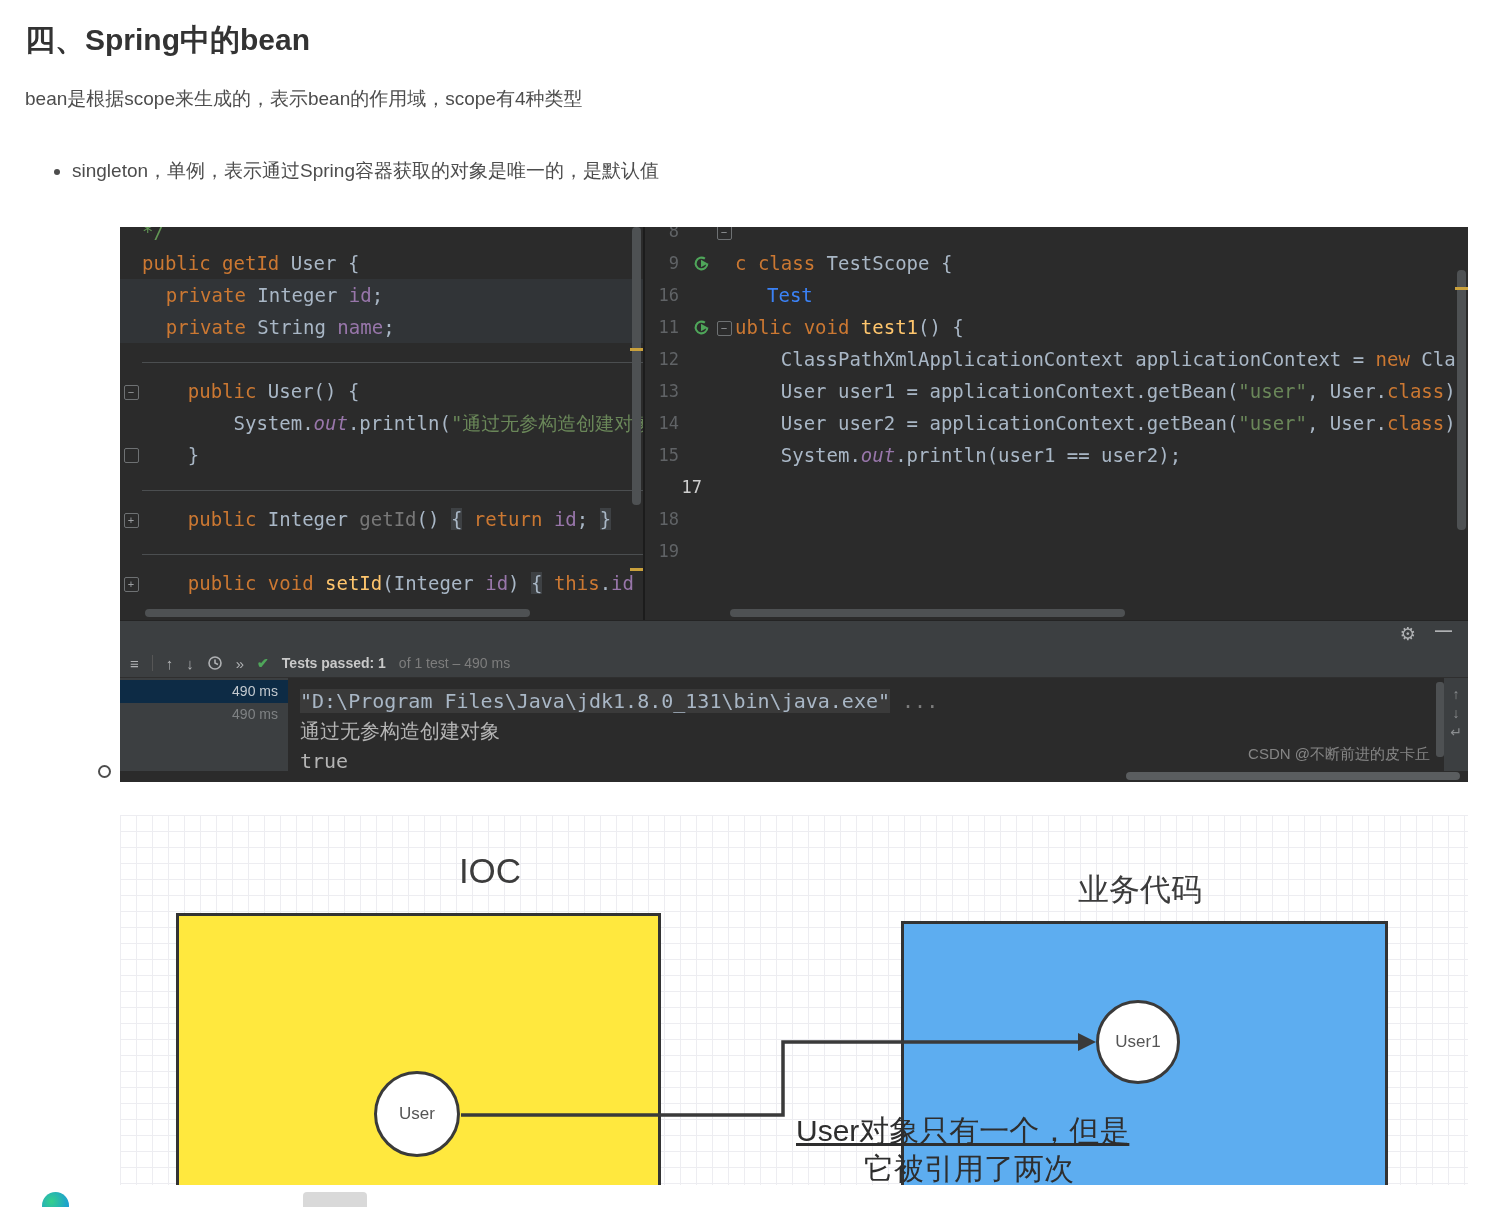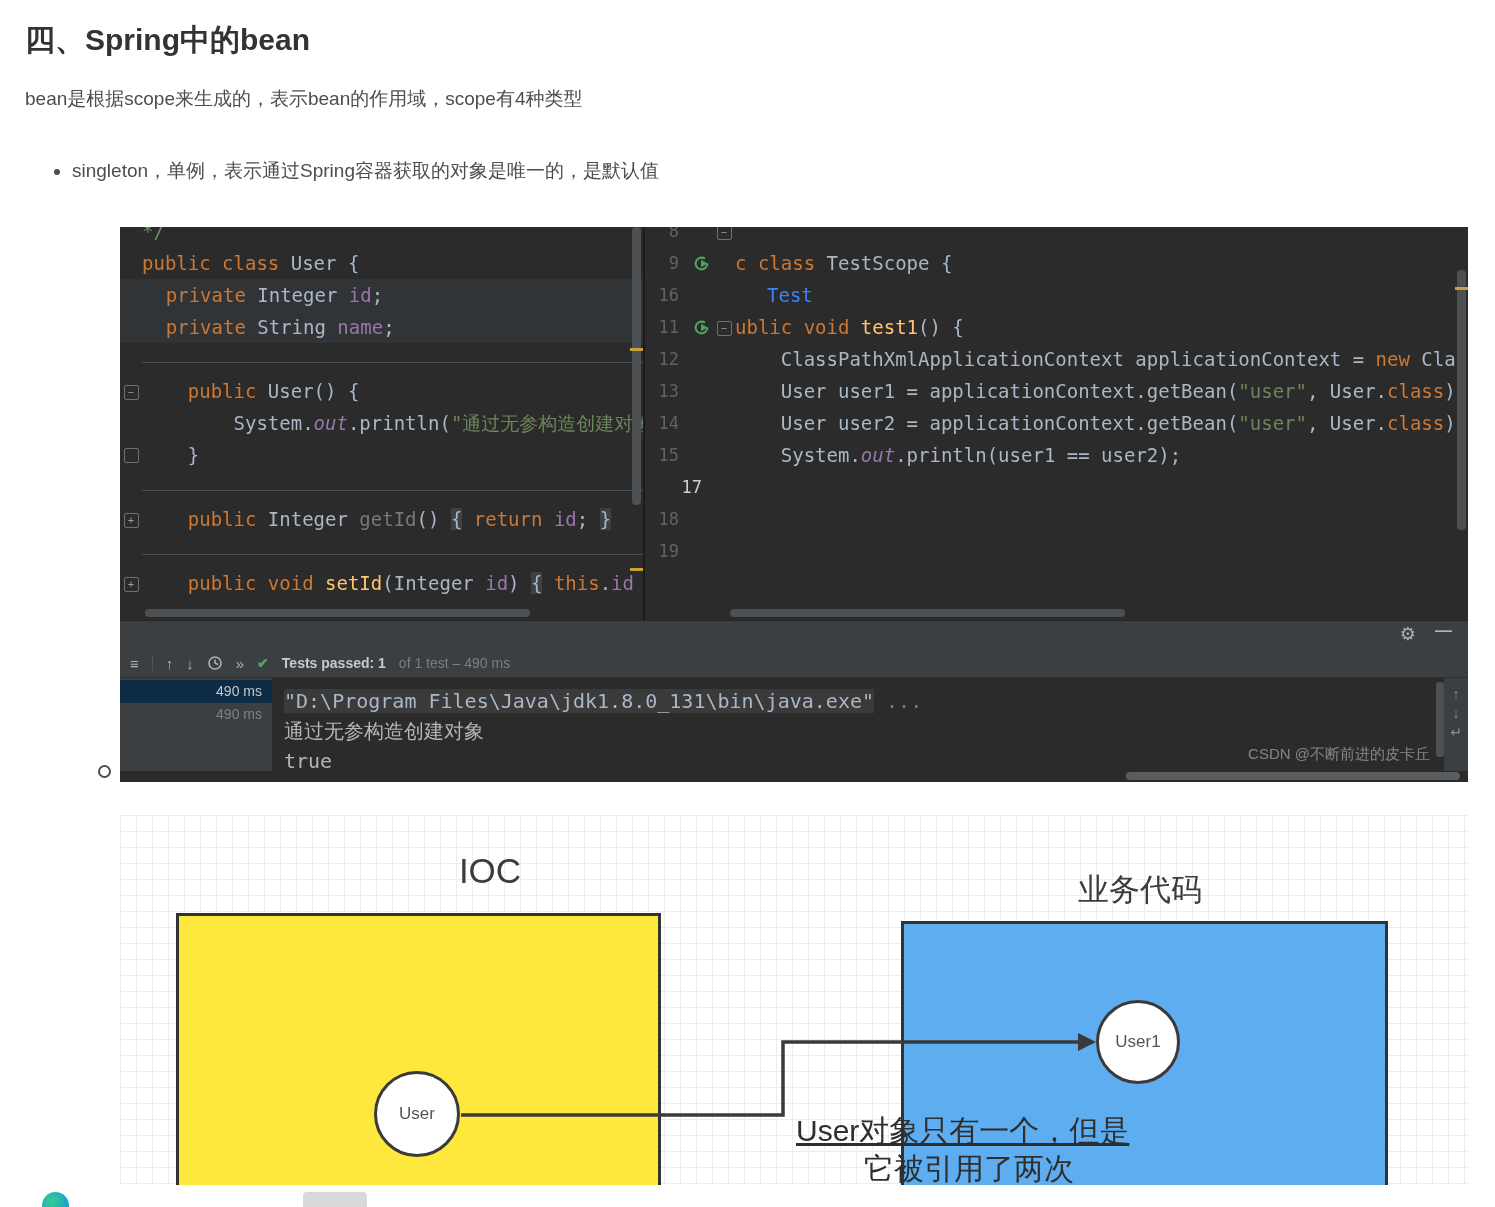--- a/index.html
+++ b/index.html
@@ -44,21 +44,21 @@
   .mini{position:absolute;right:16px;top:0;color:#afb1b3;font-size:17px;font-weight:bold;}
 
   .ttool{height:29px;background:#3c3f41;border-bottom:1px solid #2f2f2f;display:flex;align-items:center;
          gap:13px;padding-left:10px;font-size:15px;color:#afb1b3;box-sizing:border-box;}
   .tdiv{width:1px;height:16px;background:#565656;}
   .tcheck{color:#4fa65a;font-size:14px;font-weight:bold;}
   .st-strong{color:#c9c9c9;font-weight:bold;font-size:14px;}
   .st-dim{color:#7d7d7d;font-size:14px;}
 
   .content{display:flex;height:93px;}
-  .tree{width:152px;background:#3c3f41;padding-top:2px;box-sizing:border-box;}
+  .tree{width:168px;background:#3c3f41;padding-top:2px;box-sizing:border-box;}
   .trow{height:23px;line-height:23px;text-align:right;padding-right:10px;color:#7f8284;font-size:14px;}
   .trow.sel{background:#0d2b45;color:#c3c9cf;}
   .console{flex:1;position:relative;background:#2b2b2b;padding:8px 0 0 12px;
            font:20px/30px "DejaVu Sans Mono",monospace;color:#b5b5b5;overflow:hidden;}
   .cline{margin:0;white-space:pre;}
   .hlbox{background:#3a3a3a;color:#a9b7c6;}
   .dots{color:#7d7d7d;}
   .cvthumb{position:absolute;right:0;top:4px;bottom:14px;width:8px;background:#4e5153;border-radius:3px;}
   .watermark{position:absolute;right:14px;bottom:2px;font-size:15px;font-family:"Liberation Sans",sans-serif;
              color:rgba(205,205,205,.55);}
@@ -105,21 +105,21 @@
   <div class="ide">
     <div class="editor-row">
       <div class="pane lpane">
         <div class="rows" id="left-rows">
             <div class="crow">
               <span class="foldcol"></span>
               <pre class="codeline"><span class="tc">*/</span></pre>
             </div>
             <div class="crow">
               <span class="foldcol"></span>
-              <pre class="codeline"><span class="tk">public class </span><span class="td">User {</span></pre>
+              <pre class="codeline"><span class="tk">public getId </span><span class="td">User {</span></pre>
             </div>
             <div class="crow hl">
               <span class="foldcol"></span>
               <pre class="codeline"><span class="td">    </span><span class="tk">private </span><span class="td">Integer </span><span class="tf">id</span><span class="td">;</span></pre>
             </div>
             <div class="crow hl">
               <span class="foldcol"></span>
               <pre class="codeline"><span class="td">    </span><span class="tk">private </span><span class="td">String </span><span class="tf">name</span><span class="td">;</span></pre>
             </div>
             <div class="crow sep">

